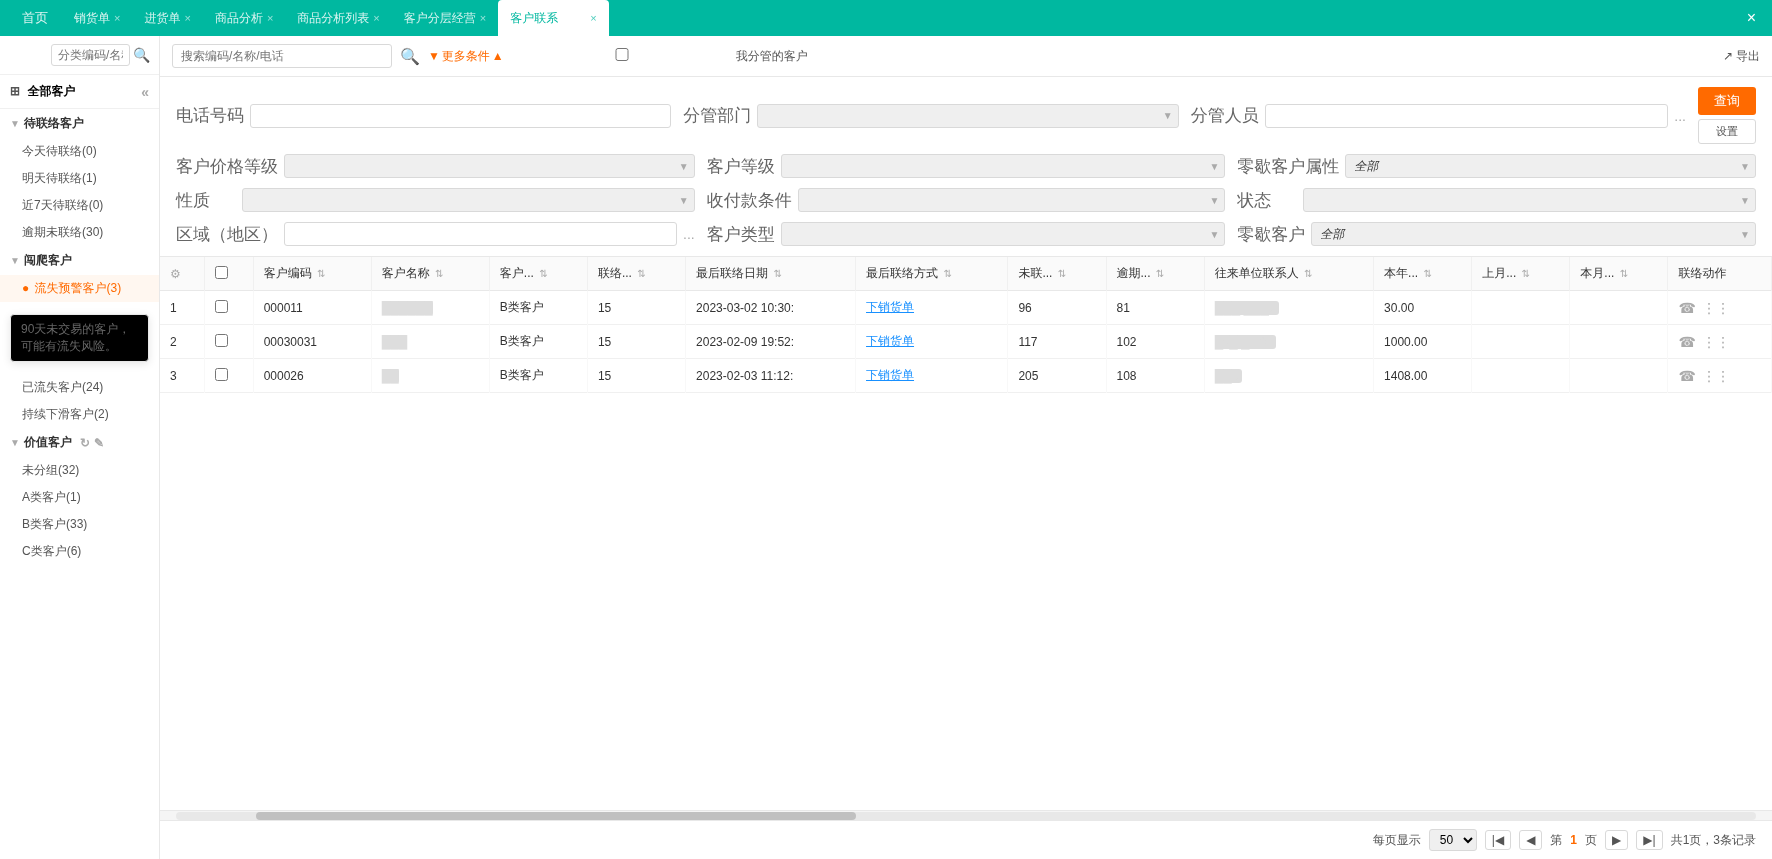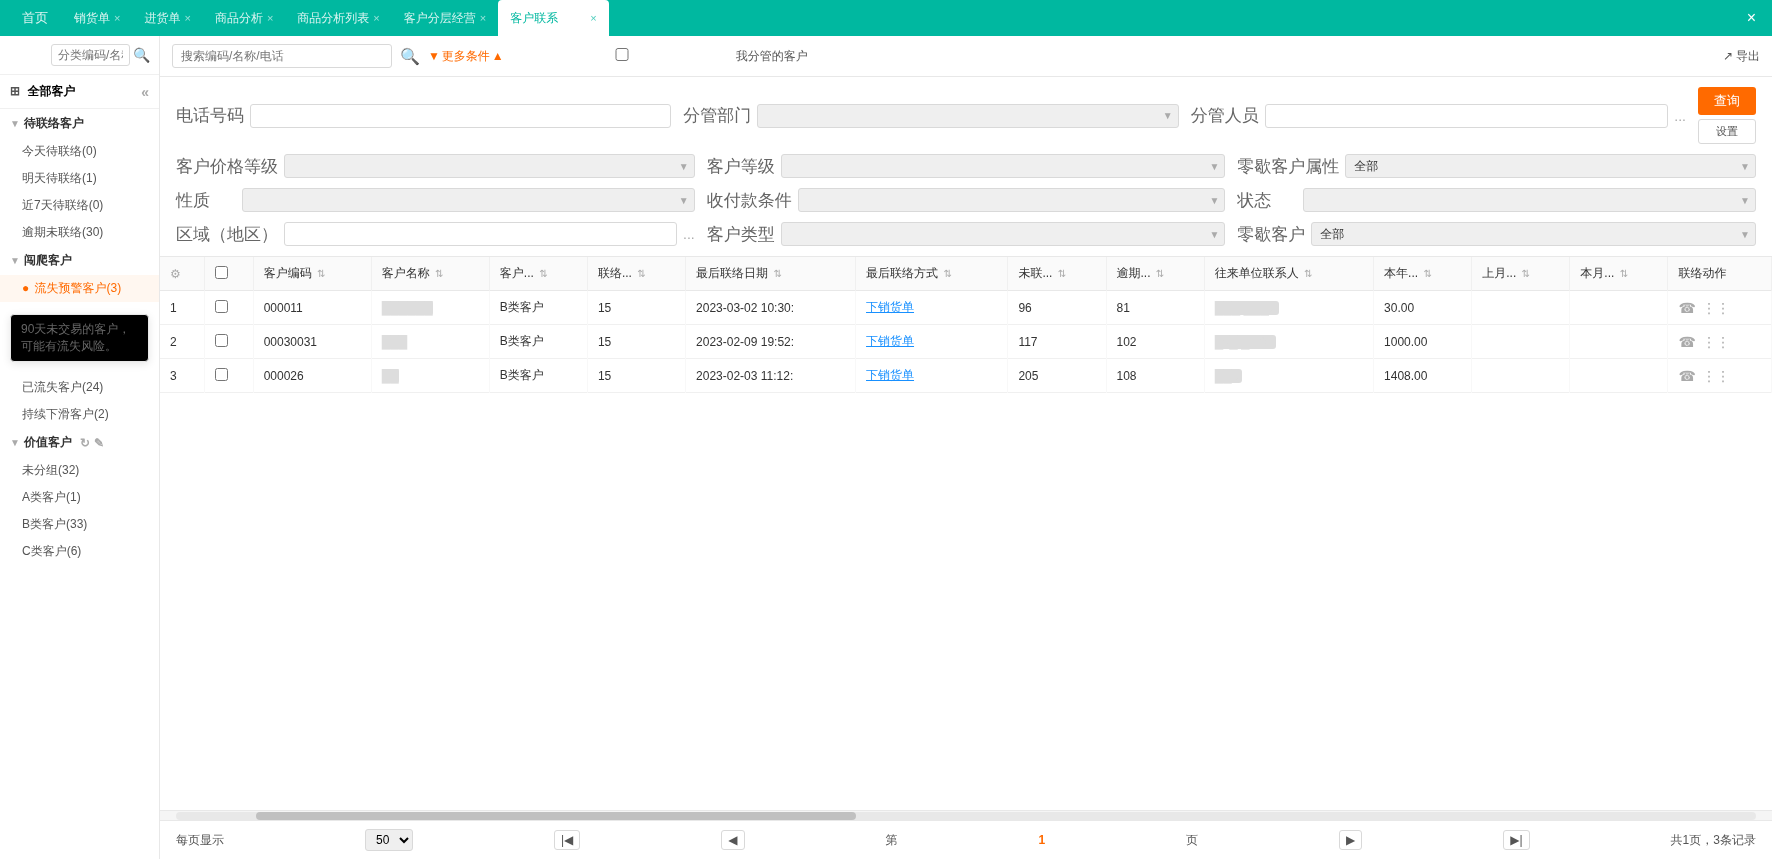--- a/index.html
+++ b/index.html
@@ -241,20 +241,21 @@
     .filter-item .select-wrapper {
       flex: 1;
       position: relative;
       display: flex;
       align-items: center;
     }
     .filter-item .select-wrapper select {
       width: 100%;
       appearance: none;
       padding-right: 20px;
+      font-style: italic;
     }
     .filter-item .select-wrapper .chevron {
       position: absolute;
       right: 6px;
       color: #aaa;
       pointer-events: none;
       font-size: 10px;
     }
     .filter-item .more-btn {
       color: #aaa;
@@ -344,21 +345,21 @@
       cursor: pointer;
     }
 
     
     .bottom-bar {
       background: #fff;
       border-top: 1px solid #e8e8e8;
       padding: 8px 16px;
       display: flex;
       align-items: center;
-      justify-content: space-between;
+      justify-content: flex-end;
       gap: 8px;
       font-size: 12px;
       color: #555;
     }
     .bottom-bar .page-size-select {
       border: 1px solid #d9d9d9;
       border-radius: 3px;
       padding: 2px 6px;
       font-size: 12px;
       outline: none;

